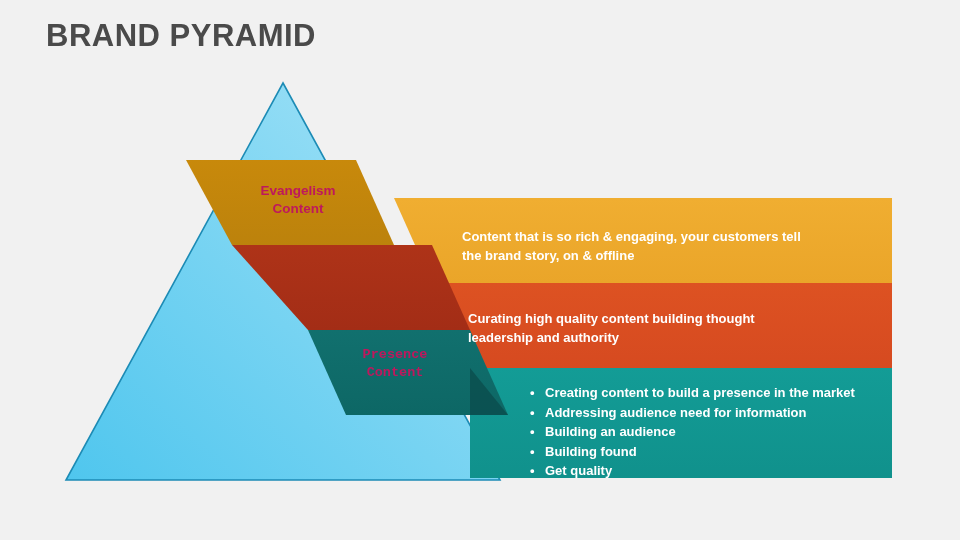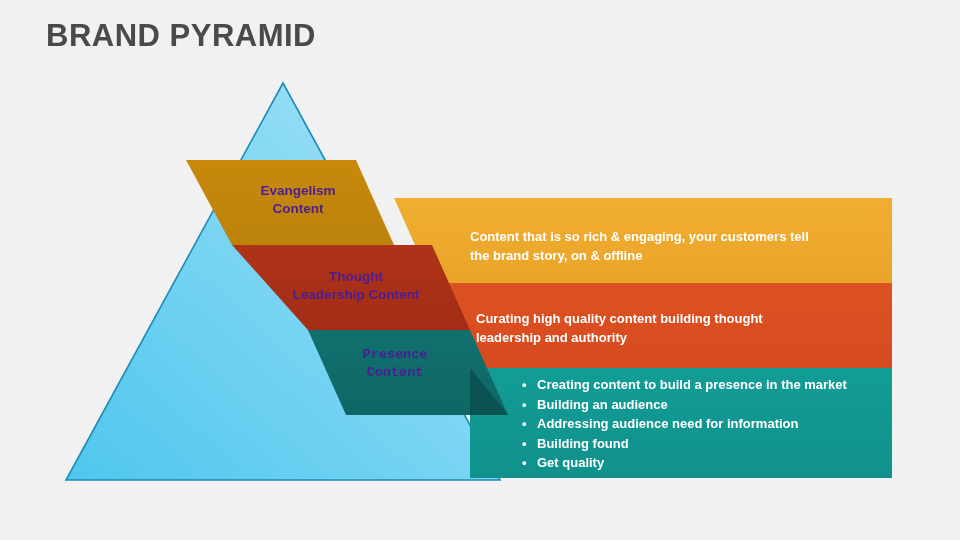--- a/index.html
+++ b/index.html
@@ -32,40 +32,39 @@
   }
   #diagram-svg {
     position: absolute;
     left: 0;
     top: 0;
     width: 960px;
     height: 540px;
   }
   .band-label {
     position: absolute;
-    color: #4c1d95;
+    color: #be185d;
     font-weight: bold;
     font-size: 13.5px;
     line-height: 18px;
     text-align: center;
     white-space: pre-line;
   }
   .panel-text {
     position: absolute;
     color: #FFFFFF;
     font-size: 13px;
     line-height: 19px;
     font-weight: normal;
-    margin-left: 8px;
   }
   .panel-text.strong {
     font-weight: bold;
   }
   ul.bullets {
-    margin: 0;
+    margin: 8px;
     padding: 0;
     list-style: none;
   }
   ul.bullets li {
     position: relative;
     padding-left: 15px;
     font-size: 13px;
     line-height: 19.5px;
     font-weight: bold;
     color: #FFFFFF;
@@ -131,31 +130,29 @@
     <polygon points="470,368 508,415 470,415" fill="#0B4F4F" opacity="0.85"></polygon>
 
     <polygon points="232,245 432,245 470,330 308,330" fill="url(#thBandGrad)"></polygon>
 
     <polygon points="186,160 356,160 394,245 232,245" fill="url(#evBandGrad)"></polygon>
   </svg>
 
   <div class="band-label" style="left:228px; top:182px; width:140px;">Evangelism
 Content</div>
 
-  <div class="band-label" style="left:271px; top:268px; width:170px;">Thought
-Leadership Content</div>
 
   <div class="band-label" style="left:325px; top:346px; width:140px;font-family:Liberation Mono, monospace;">Presence
 Content</div>
 
   <div class="panel-text strong" style="left:462px; top:227px; width:350px;">Content that is so rich &amp; engaging, your customers tell the brand story, on &amp; offline</div>
 
   <div class="panel-text strong" style="left:468px; top:309px; width:350px;">Curating high quality content building thought leadership and authority</div>
 
   <ul class="bullets" style="position:absolute; left:522px; top:375px; width:370px;">
     <li>Creating content to build a presence in the market</li>
+    <li>Addressing audience need for information</li>
     <li>Building an audience</li>
-    <li>Addressing audience need for information</li>
     <li>Building found</li>
     <li>Get quality</li>
   </ul>
 
 </div>
 
 </body></html>

